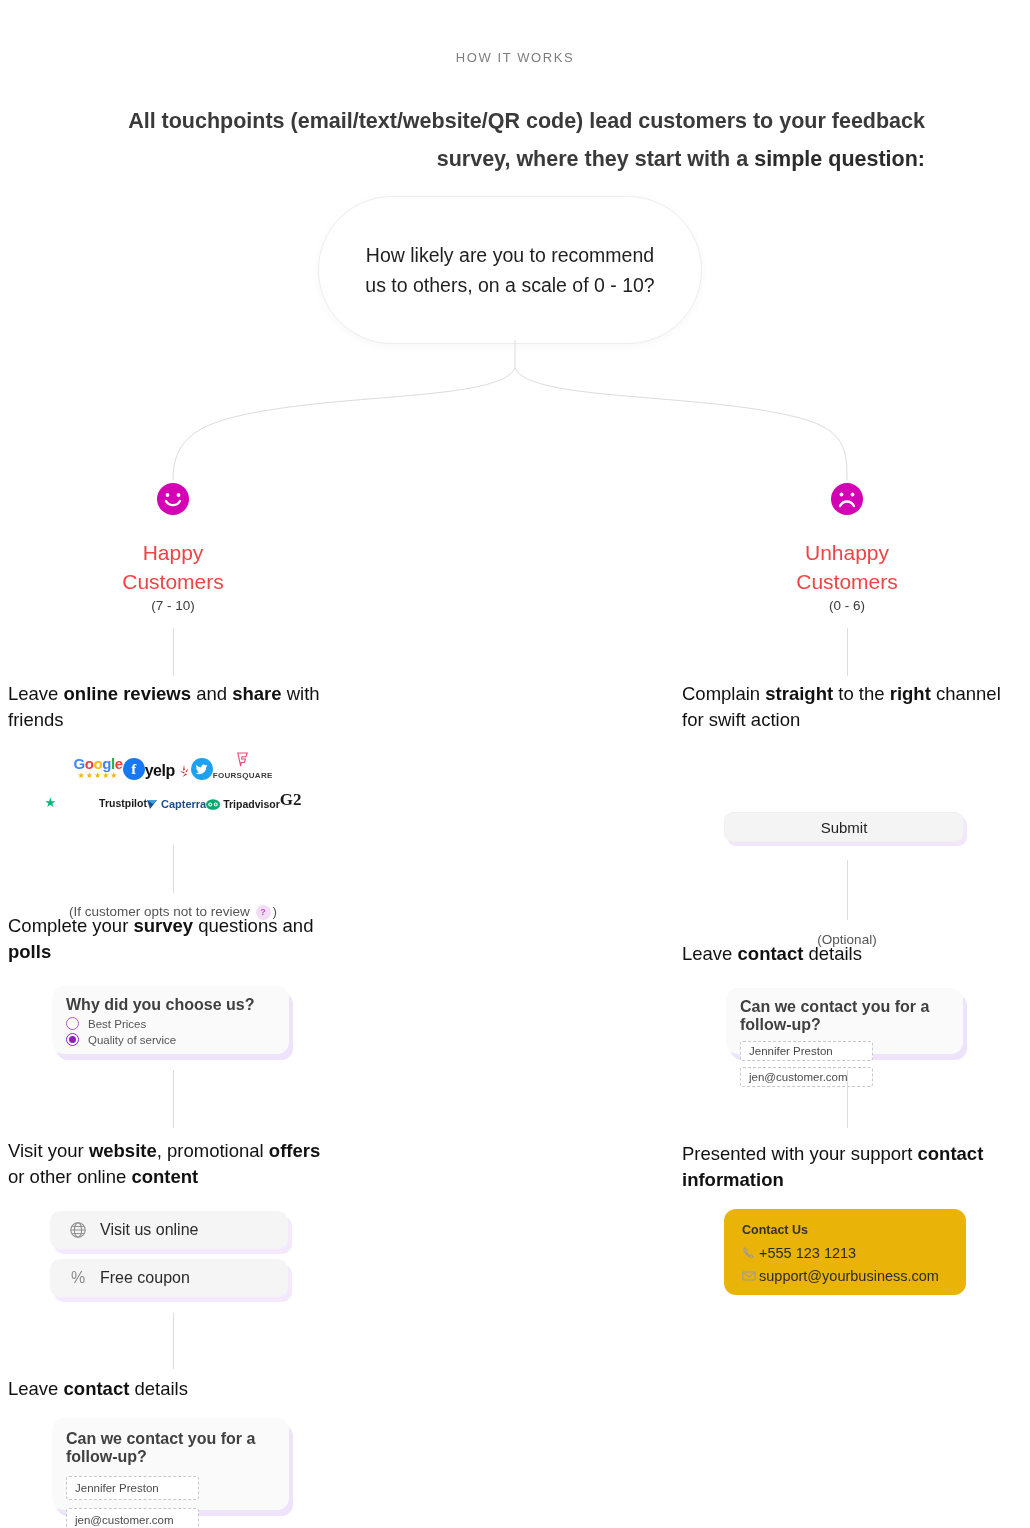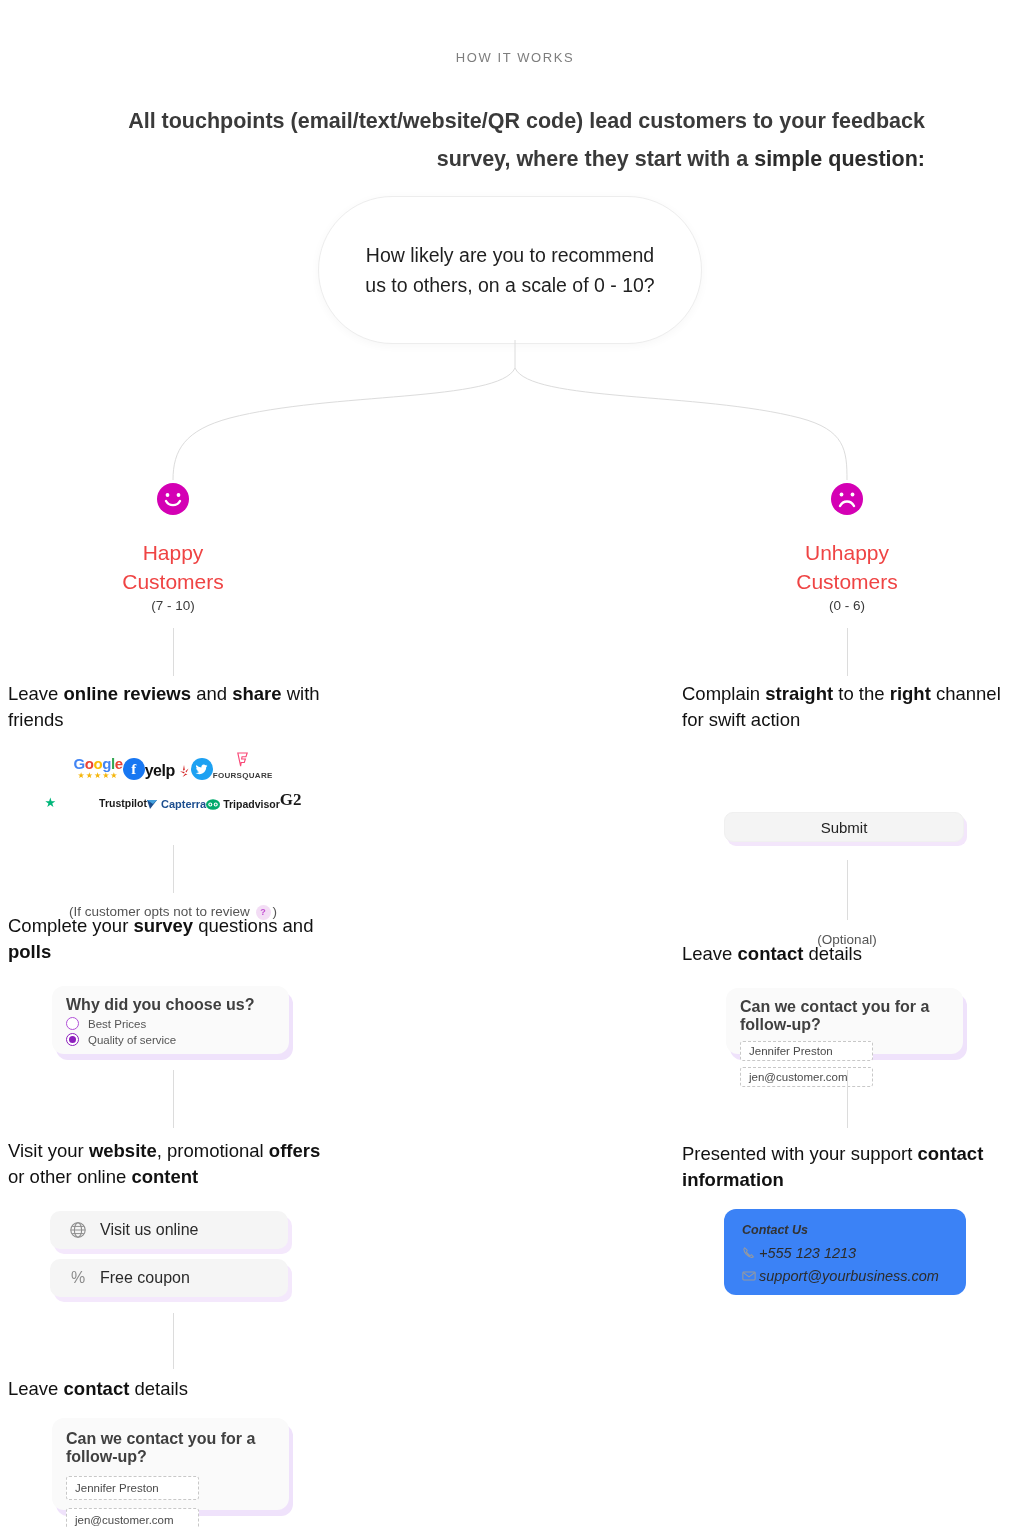--- a/index.html
+++ b/index.html
@@ -105,21 +105,21 @@
 
   .pill {
     position: absolute; background: #f5f5f5; border-radius: 10px;
     display: flex; align-items: center; gap: 12px; padding: 0 18px;
     font-size: 16px; color: #2a2a2a;
     box-shadow: 4px 5px 0 0 #f4e8fc;
   }
   .pill-icon { width: 20px; height: 20px; display:flex; align-items:center; justify-content:center; color:#8c8c8c; }
 
   .contact-card {
-    position: absolute; background: #3b82f6; border-radius: 12px; padding: 14px 18px; font-style: italic;
+    position: absolute; background: #eab308; border-radius: 12px; padding: 14px 18px;
   }
   .contact-title { font-size: 12.5px; font-weight: 700; color: #333; margin-bottom: 8px; }
   .contact-row { display: flex; align-items: center; gap: 2px; margin-top: 7px;
                  font-size: 14.5px; color: #2c2c2c; }
   .contact-row .ic { width: 15px; height: 15px; color: #9a9a9a; display:flex; align-items:center; }
 
   .help-badge {
     display: inline-flex; align-items: center; justify-content: center;
     width: 15px; height: 15px; border-radius: 50%;
     background: #f3ddf5; color: #c24fd0; font-size: 9px; font-weight: 700;

